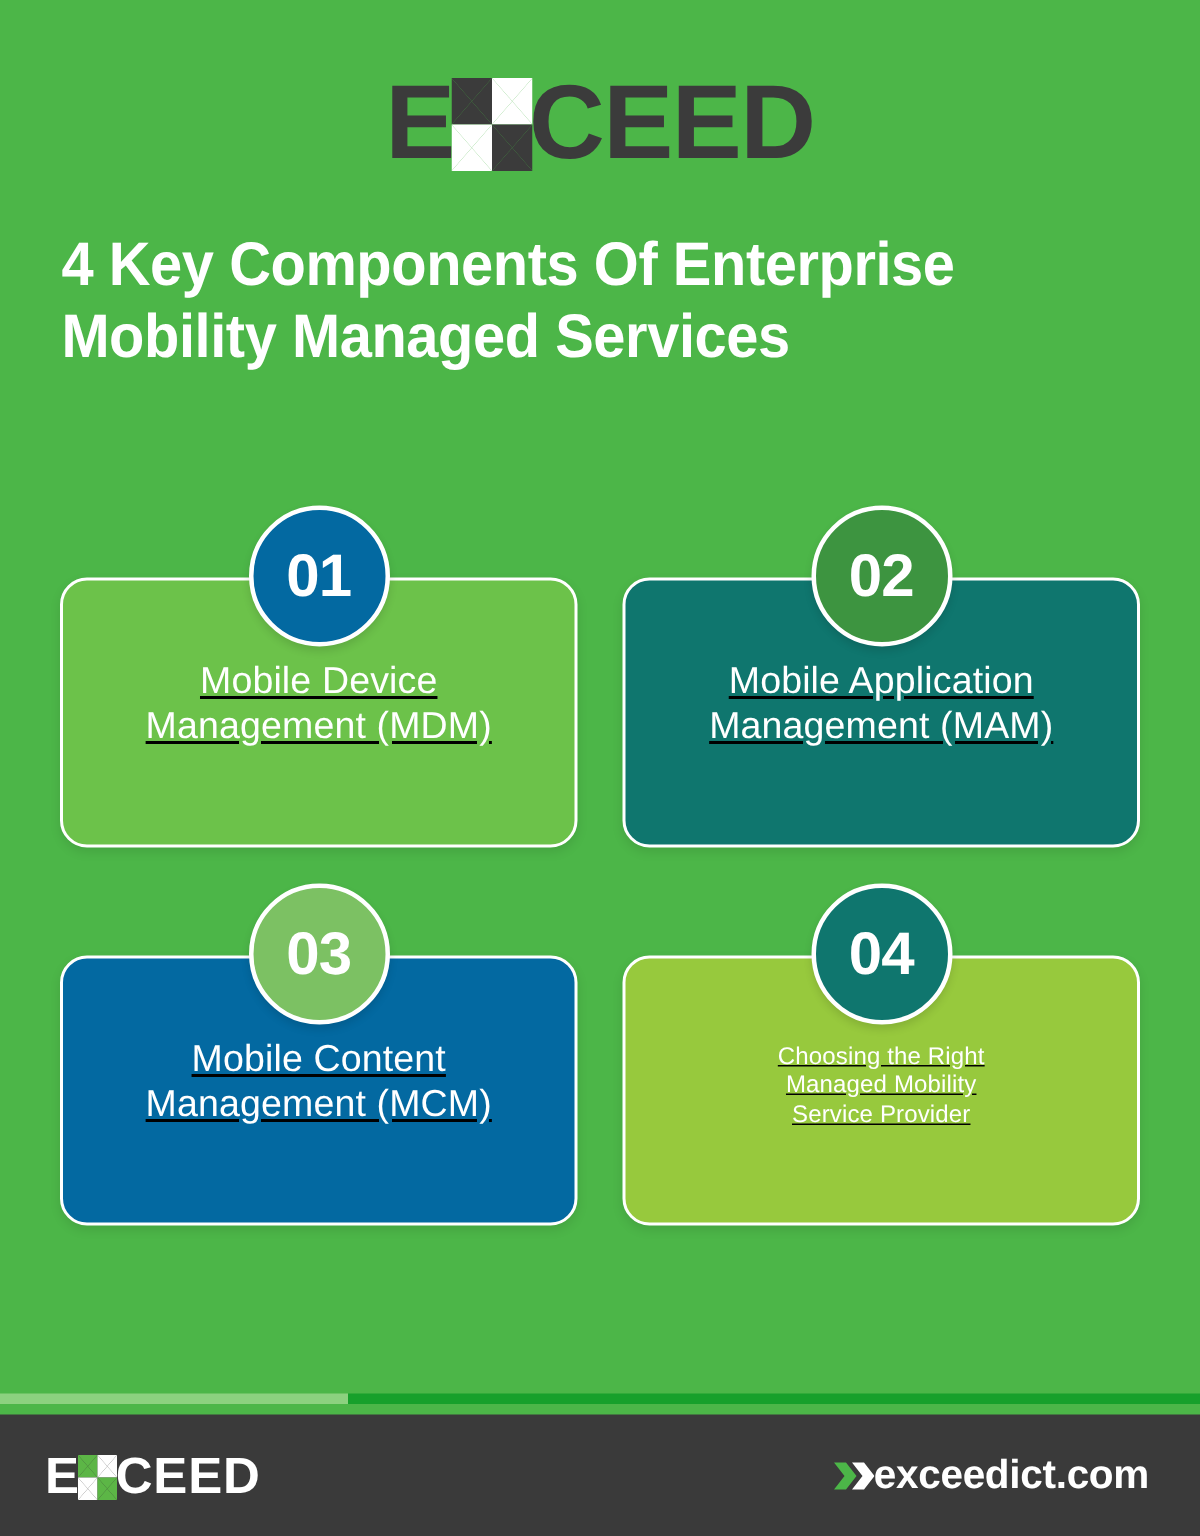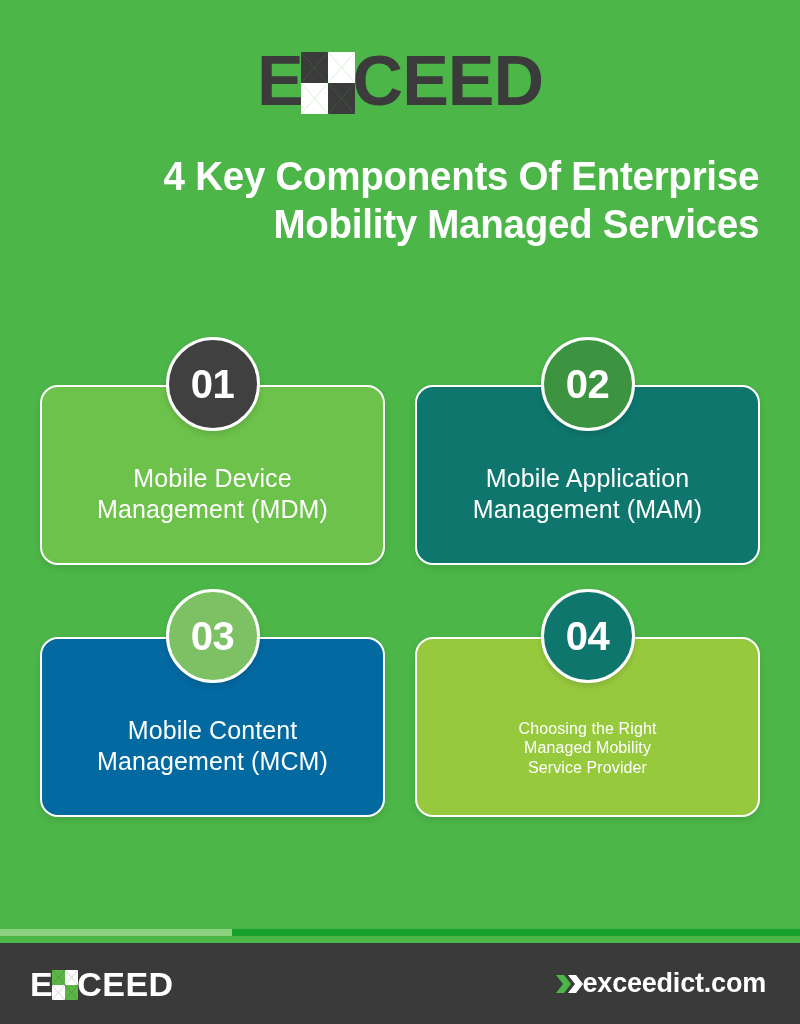--- a/index.html
+++ b/index.html
@@ -51,21 +51,21 @@
     width: 54px;
     height: 62px;
     margin: 0 -2px;
     position: relative;
     top: 2px;
   }
 
   
   .title-block {
     padding: 8px 18px 0 18px;
-    text-align: right;
+    text-align: left;
   }
   .title-line {
     color: #ffffff;
     font-family: "Liberation Sans", sans-serif;
     font-weight: bold;
     font-size: 41px;
     line-height: 1.17;
     letter-spacing: -0.3px;
     transform: scaleX(0.94);
   }
@@ -85,24 +85,25 @@
     position: relative;
     padding-top: 48px;
   }
 
   .card {
     position: relative;
     height: 180px;
     border-radius: 18px;
     border: 2.5px solid #ffffff;
     display: flex;
-    align-items: center;
+    align-items: flex-start;
     justify-content: center;
     padding: 26px 16px 14px 16px;
     box-shadow: 0 3px 7px rgba(0,0,0,0.10);
+    text-decoration: underline;
   }
 
   .card-text {
     color: #ffffff;
     text-align: center;
     font-family: "Liberation Sans", sans-serif;
     font-size: 25px;
     line-height: 1.22;
     font-weight: normal;
     letter-spacing: 0.1px;
@@ -235,21 +236,21 @@
     <div class="title-line">Mobility Managed Services</div>
   </div>
 
   <div class="grid">
 
     <div class="card-wrap">
       <div class="card" id="card0" style="background: rgb(108, 194, 74);">
         <div class="card-text">Mobile Device
 Management (MDM)</div>
       </div>
-      <div class="badge" id="badge0" style="background: #404040;">
+      <div class="badge" id="badge0" style="background: #0369a1;">
         <span class="badge-num">01</span>
       </div>
     </div>
 
     <div class="card-wrap">
       <div class="card" id="card1" style="background: #0f766e;">
         <div class="card-text">Mobile Application
 Management (MAM)</div>
       </div>
       <div class="badge" id="badge1" style="background: rgb(61, 148, 64); text-align: right;">

